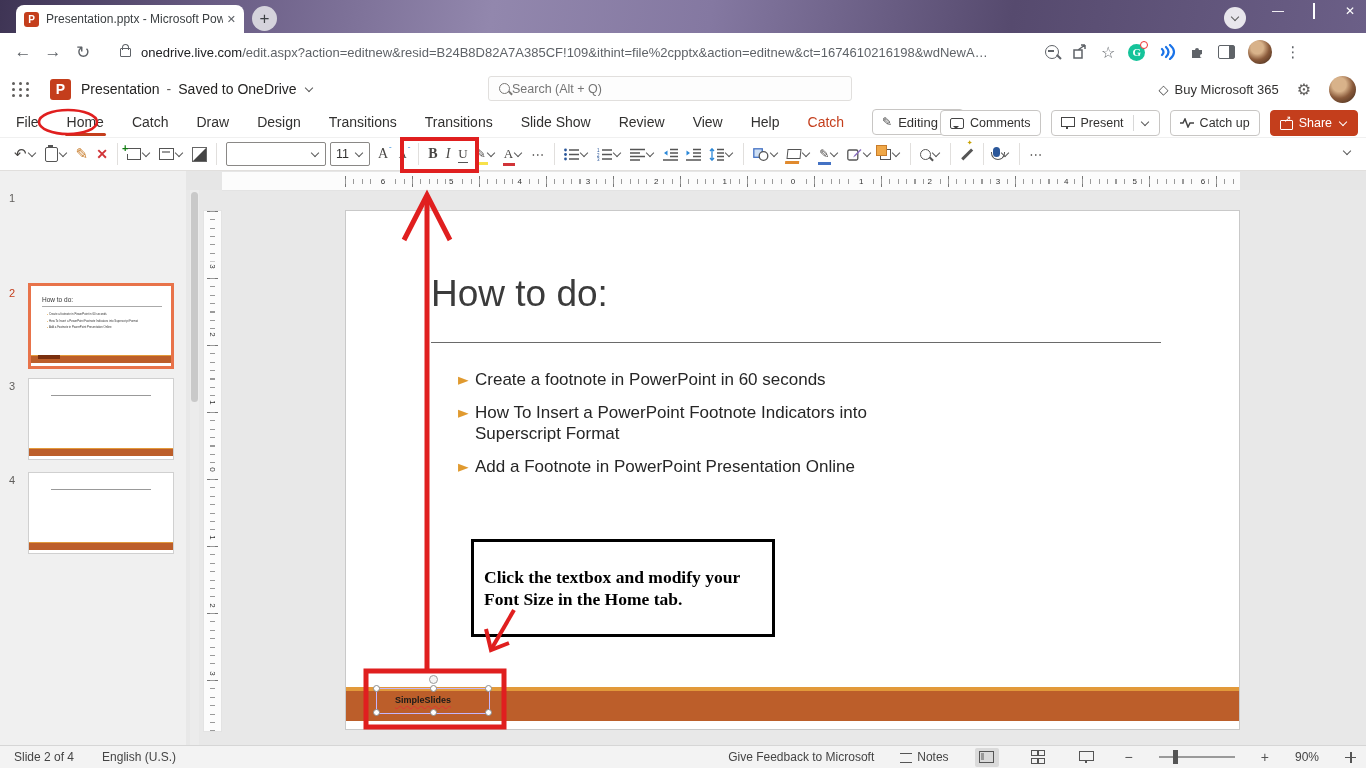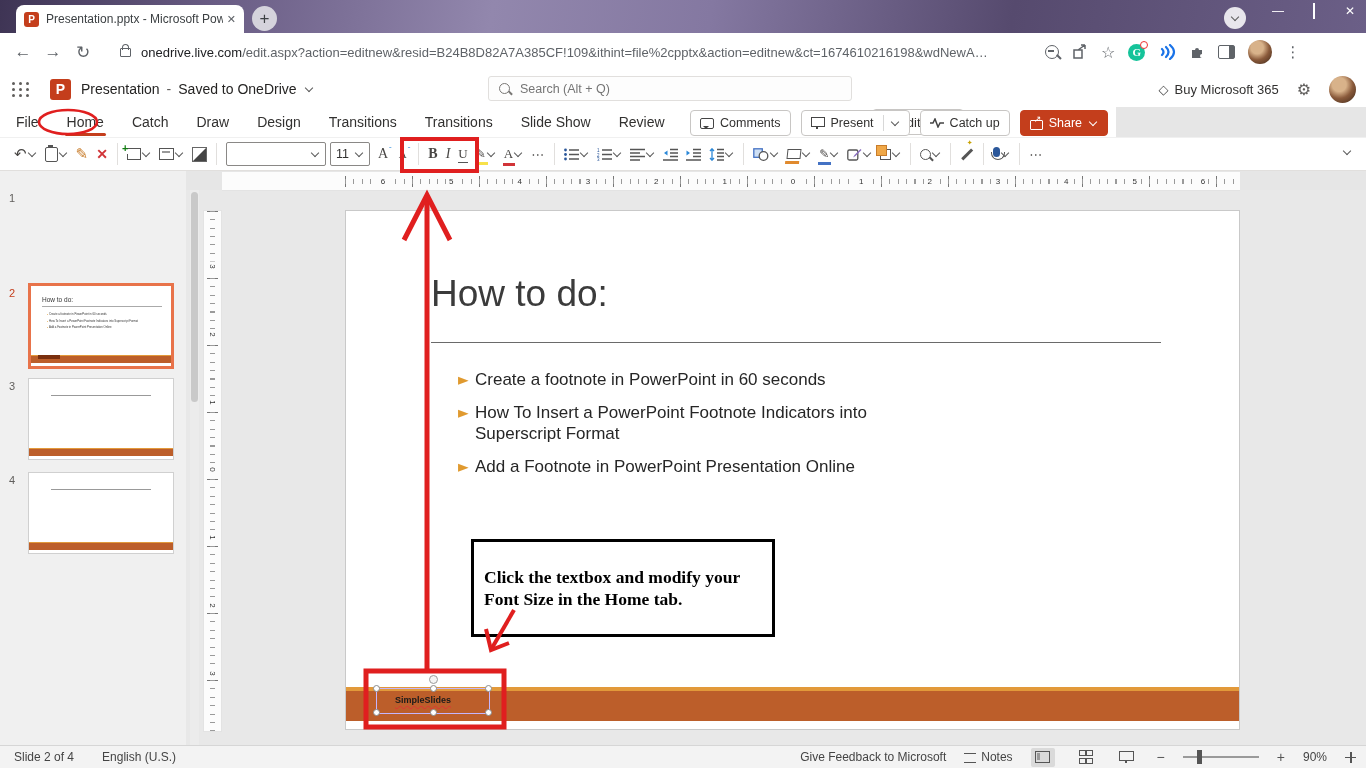--- a/index.html
+++ b/index.html
@@ -49,28 +49,28 @@
   .oheader{position:absolute;left:0;top:71px;width:1366px;height:36px;background:#fff;display:flex;align-items:center;}
   .waffle{display:grid;grid-template-columns:repeat(3,4px);grid-gap:3px;margin:0 12px 0 12px;}
   .waffle i{width:3px;height:3px;border-radius:50%;background:#605e5c;}
   .pptlogo{width:21px;height:21px;border-radius:3px;background:#c43e1c;color:#fff;font-weight:bold;font-size:14px;
     display:flex;align-items:center;justify-content:center;margin:0 10px 0 8px;}
   .docline{font-size:14px;color:#252423;display:flex;align-items:center;gap:7px;}
   .searchbox{position:absolute;left:488px;top:5px;width:364px;height:25px;border:1px solid #e1dfdd;border-radius:3px;
     background:#fdfdfd;display:flex;align-items:center;padding-left:10px;box-sizing:border-box;}
   .mag{width:9px;height:9px;border:1.5px solid #797775;border-radius:50%;position:relative;flex:none;}
   .mag:after{content:"";position:absolute;left:8px;top:8px;width:5px;height:1.5px;background:#797775;transform:rotate(45deg);}
-  .searchbox input{border:none;outline:none;background:transparent;font-size:12.5px;color:#605e5c;margin-left:8px;width:300px;
+  .searchbox input{border:none;outline:none;background:transparent;font-size:12.5px;color:#605e5c;width:300px;
     font-family:"Liberation Sans",sans-serif;}
   .hdr-right{position:absolute;right:10px;top:0;height:36px;display:flex;align-items:center;gap:18px;}
   .buy{font-size:13px;color:#323130;display:flex;align-items:center;gap:6px;}
   .dia{font-size:13px;color:#444;}
   .gear{font-size:16px;color:#605e5c;}
   
-  .menurow{position:absolute;left:0;top:107px;width:1116px;height:30px;background:#fff;display:flex;align-items:center;}
+  .menurow{position:absolute;left:0;top:107px;width:1366px;height:30px;background:#fff;display:flex;align-items:center;}
   .mi{font-size:14px;color:#323130;margin-left:24px;position:relative;padding:5px 2px;}
   .mi:first-child{margin-left:14px;}
   .mi.active:after{content:"";position:absolute;left:0;bottom:-1px;height:3px;width:100%;background:#c43e1c;border-radius:2px;}
   .mi.accent{color:#c43e1c;}
   .editing{margin-left:26px;border:1px solid #c8c6c4;border-radius:4px;height:24px;display:flex;align-items:center;
     gap:6px;padding:0 9px;font-size:13px;color:#323130;}
   .pencil{font-size:12px;color:#444;transform:rotate(0deg);}
   .menu-actions{position:absolute;right:8px;top:3px;display:flex;gap:10px;align-items:center;}
   .actbtn{height:24px;border:1px solid #c8c6c4;border-radius:4px;background:#fff;display:flex;align-items:center;
     gap:6px;padding:0 9px;font-size:12.5px;color:#323130;}
@@ -179,21 +179,21 @@
   .band{position:absolute;left:0;top:476px;width:100%;height:30px;background:#bc5e2a;border-top:4px solid #e2993a;box-sizing:content-box;}
   .ftbox{position:absolute;left:30px;top:477px;width:112px;height:24px;border:1px solid #c4b5fd;}
   .ftbox .txt{position:absolute;left:18px;top:6px;font-size:9px;font-weight:bold;color:#1a1a1a;
     text-decoration:underline wavy #d33 1px;text-underline-offset:2px;}
   .hdl{position:absolute;width:7px;height:7px;border-radius:50%;background:#fff;border:1px solid #8a8a8a;box-sizing:border-box;}
   .rot{position:absolute;left:52px;top:-14px;width:9px;height:9px;border-radius:50%;border:1.5px solid #9a9a9a;background:#f5f5f5;box-sizing:border-box;}
   
   .statusbar{position:absolute;left:0;top:745px;width:1366px;height:23px;background:#f3f3f3;border-top:1px solid #d6d6d6;
     display:flex;align-items:center;font-size:12px;color:#444;box-sizing:border-box;}
   .sleft{margin-left:14px;display:flex;gap:28px;}
-  .sright{position:absolute;right:10px;display:flex;align-items:center;gap:18px;height:100%;}
+  .sright{position:absolute;right:10px;display:flex;align-items:center;gap:26px;height:100%;}
   .notesic{width:12px;height:8px;border-top:1.5px solid #555;border-bottom:1.5px solid #555;margin-top:1px;}
   .viewbtn{width:24px;height:19px;display:flex;align-items:center;justify-content:center;border-radius:2px;}
   .viewbtn.on{background:#dadada;}
   .nview{width:13px;height:10px;border:1.4px solid #555;position:relative;}
   .nview:after{content:"";position:absolute;left:1px;top:1px;width:3px;height:7px;background:#999;}
   .gview{display:grid;grid-template-columns:5px 5px;gap:2px;}
   .gview i{width:5px;height:4px;border:1px solid #555;}
   .ssview{width:13px;height:8px;border:1.4px solid #555;position:relative;margin-bottom:3px;}
   .ssview:after{content:"";position:absolute;left:4.5px;top:8px;width:2px;height:3px;background:#555;}
   .zoomtrack{width:76px;height:2px;background:#9a9a9a;position:relative;}

